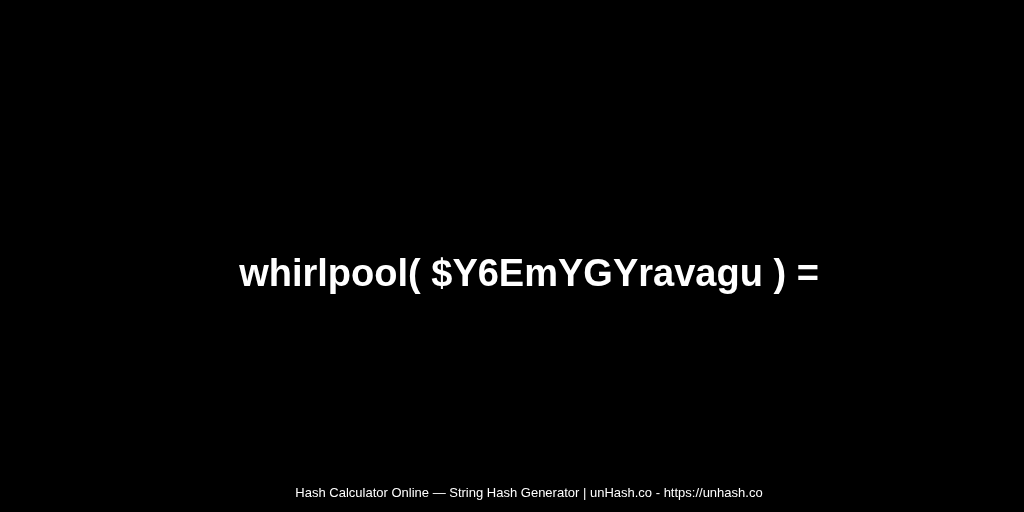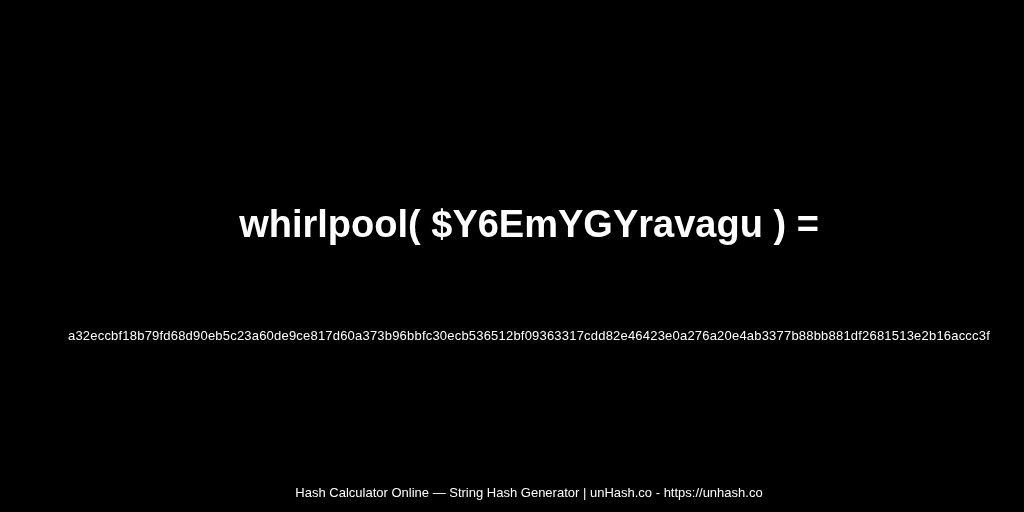--- a/index.html
+++ b/index.html
@@ -49,16 +49,15 @@
       text-align: center;
       font-size: 13px;
       color: #ffffff;
     }
   </style>
 </head>
 <body>
 
 <div class="main-content">
   <h1 class="heading">whirlpool( $Y6EmYGYravagu ) =</h1>
-  <div class="hash-output">a32eccbf18b79fd68d90eb5c23a60de9ce817d60a373b96bbfc30ecb536512bf09363317cdd82e46423e0a276a20e4ab3377b88bb881df2681513e2b16accc3f</div>
 </div>
 
 <div class="footer">Hash Calculator Online — String Hash Generator | unHash.co - https://unhash.co</div>
 
 </body></html>

